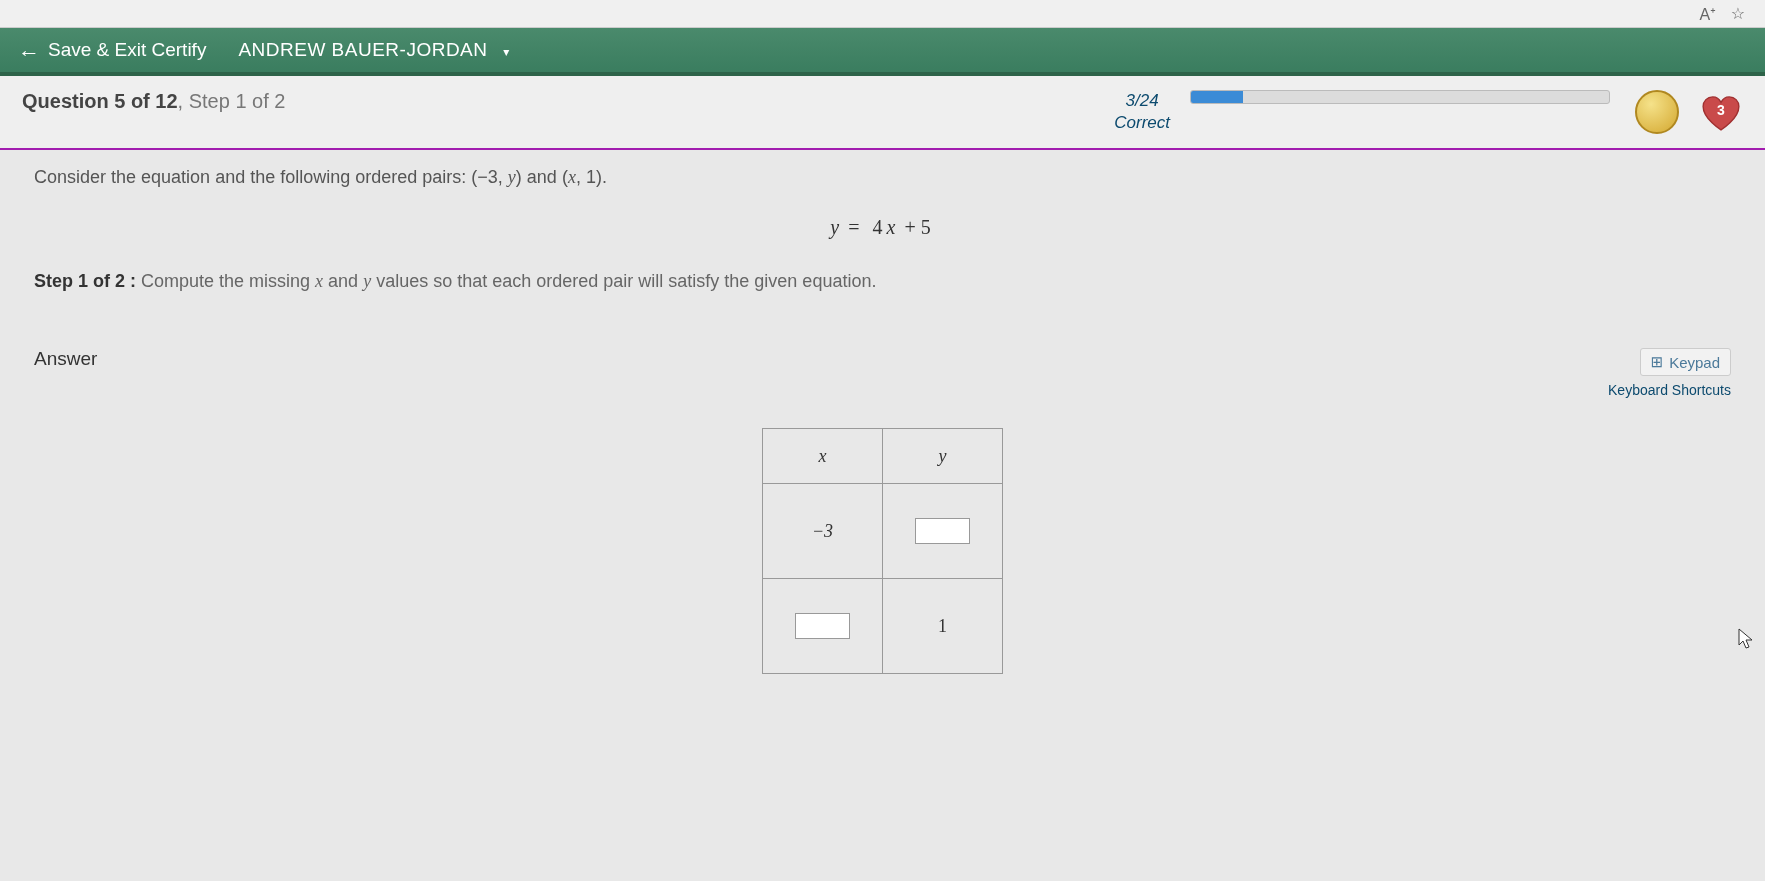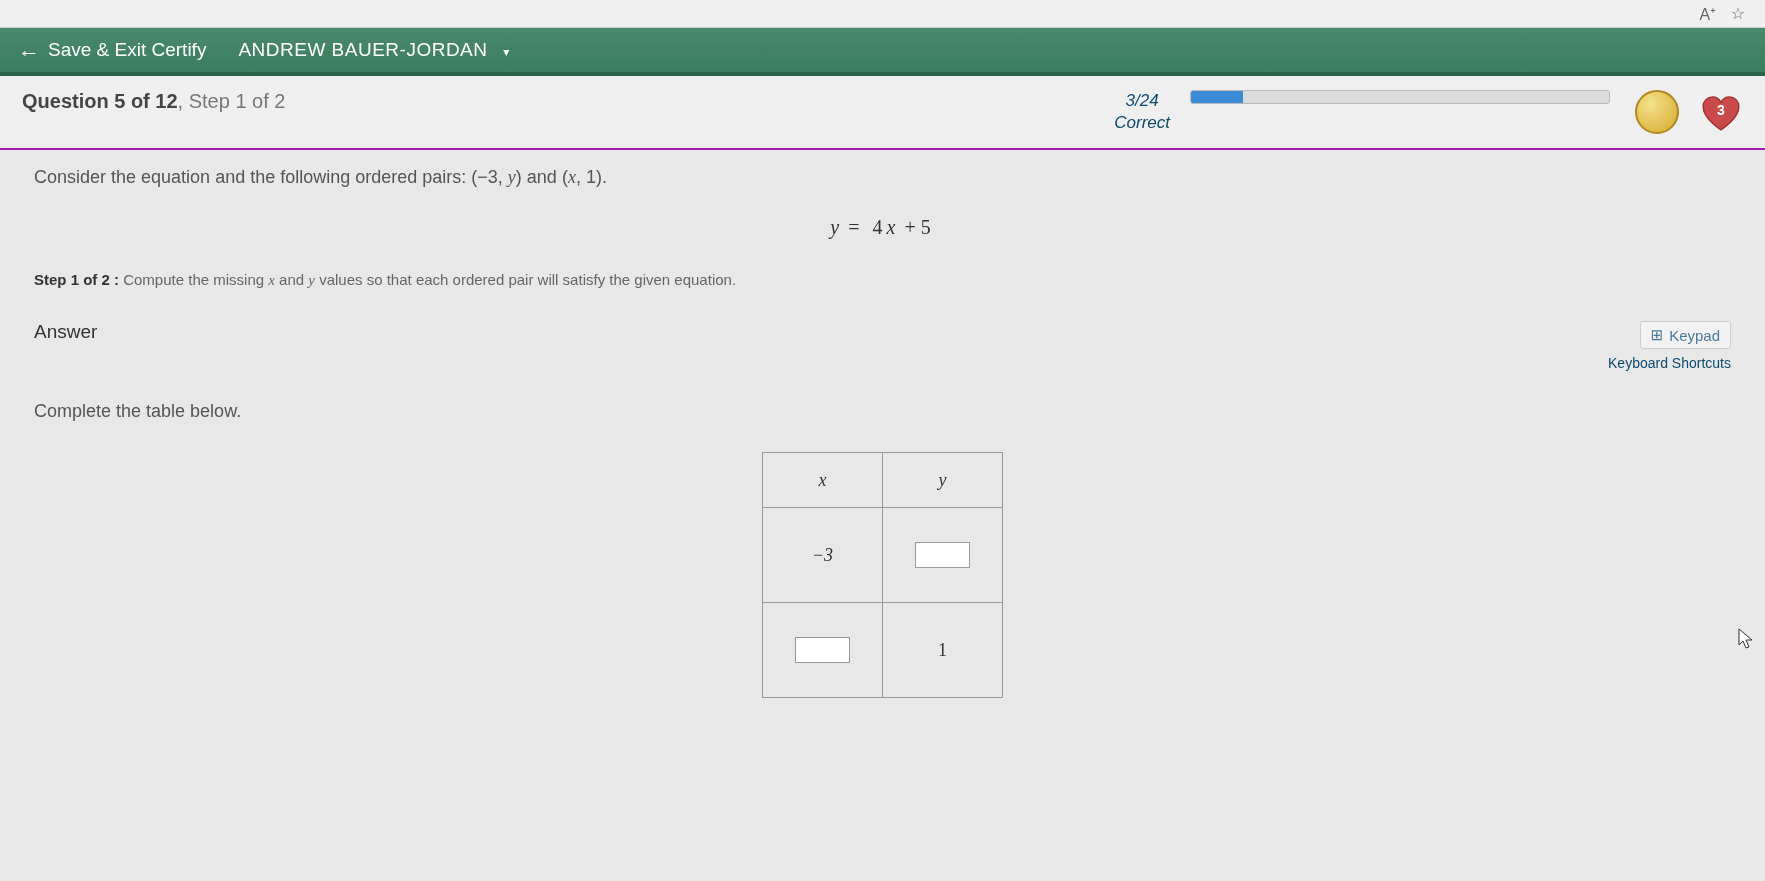--- a/index.html
+++ b/index.html
@@ -24,21 +24,21 @@
 .coin { width: 44px; height: 44px; border-radius: 50%; background: radial-gradient(circle at 35% 30%, #f5e28a, #d4a830); border: 2px solid #b08820; margin-right: 20px; display: flex; align-items: center; justify-content: center; color: #8a6810; font-weight: bold; font-size: 18px; }
 .heart { width: 44px; height: 44px; position: relative; display: flex; align-items: center; justify-content: center; }
 .heart svg { width: 44px; height: 44px; }
 .heart-num { position: absolute; color: #fff; font-weight: bold; font-size: 14px; top: 12px; }
 
 .content { padding: 17px 34px; color: #444; }
 .prompt { font-size: 18px; color: #555; margin-bottom: 28px; }
 .prompt .mathit { font-style: italic; font-family: "Cambria Math", serif; }
 .equation { text-align: center; font-size: 20px; font-family: "Cambria Math", serif; font-style: italic; margin-bottom: 32px; color: #333; }
 .equation .op { font-style: normal; margin: 0 4px; }
-.step-line { font-size: 15px; margin-bottom: 32px; }
+.step-line { font-size: 18px; margin-bottom: 56px; }
 .step-line b { color: #333; }
 .step-line .rest { color: #666; }
 .step-line .mi { font-style: italic; font-family: "Cambria Math", serif; }
 
 .answer-row { display: flex; align-items: flex-start; margin-bottom: 30px; }
 .answer-label { font-size: 19px; color: #333; font-weight: 400; }
 .tools { margin-left: auto; text-align: right; }
 .keypad-btn { display: inline-flex; align-items: center; gap: 6px; background: #f2f2f2; border: 1px solid #ccc; padding: 4px 10px; font-size: 15px; color: #4c7a9a; cursor: pointer; border-radius: 3px; }
 .kbd-link { color: #0c4a6e; font-size: 14px; margin-top: 6px; cursor: pointer; }
 
@@ -106,21 +106,20 @@
     <div class="answer-label">Answer</div>
     <div class="tools">
       <div class="keypad-btn">
         <span>⊞</span>
         <span>Keypad</span>
       </div>
       <div class="kbd-link">Keyboard Shortcuts</div>
     </div>
   </div>
 
-  <div class="complete-text">Complete the table below.</div>
 
   <table class="xy-table">
     <tbody>
         <tr>
       <td class="header">x</td>
       <td class="header">y</td>
     </tr>
     <tr>
       <td class="tall">−3</td>
       <td class="tall">

